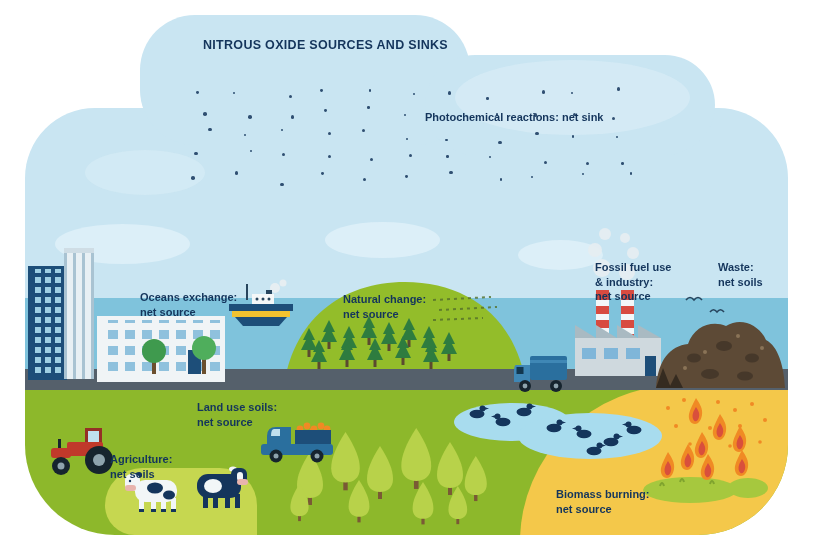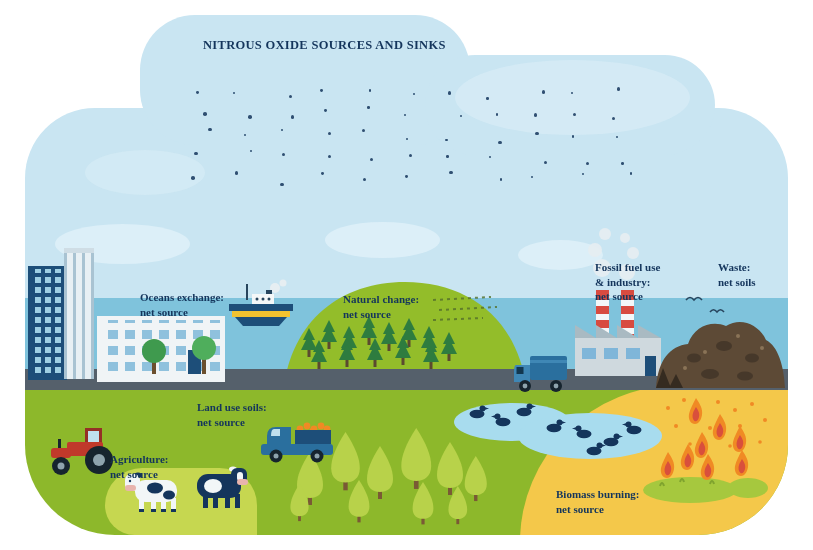--- a/index.html
+++ b/index.html
@@ -1,17 +1,17 @@
 <!DOCTYPE html>
 <html style="--c-text: #14355c; --c-sky: #c9e5f2; --c-cloud: #dceff8; --c-ocean: #7fc3dc; --c-hill: #93bd2a; --c-ground: #8db82b; --c-pasture: #c6d750; --c-biomass_yellow: #f4c84a; --c-pond: #a8dcee; --c-road: #55606b; --c-fir: #2e7c3f; --c-tree: #b8d24a; --c-fire_orange: #f08a24; --c-fire_red: #d94f3c; --c-building_navy: #1d4e79; --c-factory_red: #d84b40; --c-waste_brown: #5d4a36; --c-vehicle_blue: #2a6f9e; --c-tractor_red: #c0392b;"><head>
 <meta charset="utf-8">
 <style>
   html,body{margin:0;padding:0}
   .canvas{position:relative;width:813px;height:550px;background:#ffffff;overflow:hidden;
-          font-family:Liberation Serif, serif}
+          font-family:Liberation Sans, sans-serif}
   .abs{position:absolute}
   .sky{position:absolute;background:var(--c-sky)}
   .cloud{position:absolute;background:var(--c-cloud);border-radius:50%}
   .ocean{position:absolute;background:var(--c-ocean)}
   .road{position:absolute;background:var(--c-road)}
   .ground{position:absolute;background:var(--c-ground);overflow:hidden;border-radius:0 0 90px 90px}
   .yellow{position:absolute;background:var(--c-biomass_yellow);border-radius:160px 0 0 0/157px 0 0 0}
   .pasture{position:absolute;background:var(--c-pasture);border-radius:58px 58px 0 46px}
   .label{position:absolute;color:var(--c-text);font-size:11px;font-weight:bold;line-height:1.32;white-space:pre-line}
   .title{position:absolute;color:var(--c-text);font-size:12.5px;font-weight:bold;letter-spacing:.3px}
@@ -364,29 +364,30 @@
     <rect x="18" y="8" width="37" height="3" fill="#3f87b5"></rect>
     <path d="M4,13 h14 v17 h-16 v-10 q0,-7 2,-7 z" fill="#3f87b5"></path>
     <rect x="4.5" y="15" width="7" height="7" fill="#12374f"></rect>
     <circle cx="13" cy="34" r="6" fill="#16242e"></circle>
       <circle cx="13" cy="34" r="2.4" fill="#8ea3ad"></circle>
     <circle cx="44" cy="34" r="6" fill="#16242e"></circle>
       <circle cx="44" cy="34" r="2.4" fill="#8ea3ad"></circle>
   </svg>
 
   <div class="title" style="left:203px;top:38px">NITROUS OXIDE SOURCES AND SINKS</div>
+  <div class="label" style="left:425px;top:110px">Photochemical reactions: net sink</div>
   <div class="label" style="left:140px;top:290px">Oceans exchange:
 net source</div>
   <div class="label" style="left:343px;top:292px">Natural change:
 net source</div>
   <div class="label" style="left:595px;top:260px">Fossil fuel use
 &amp; industry:
 net source</div>
   <div class="label" style="left:718px;top:260px">Waste:
 net soils</div>
   <div class="label" style="left:197px;top:400px">Land use soils:
 net source</div>
   <div class="label" style="left:110px;top:452px">Agriculture:
-net source</div>
+net soils</div>
   <div class="label" style="left:556px;top:487px">Biomass burning:
 net source</div>
 
 </div>
 
 </body></html>

